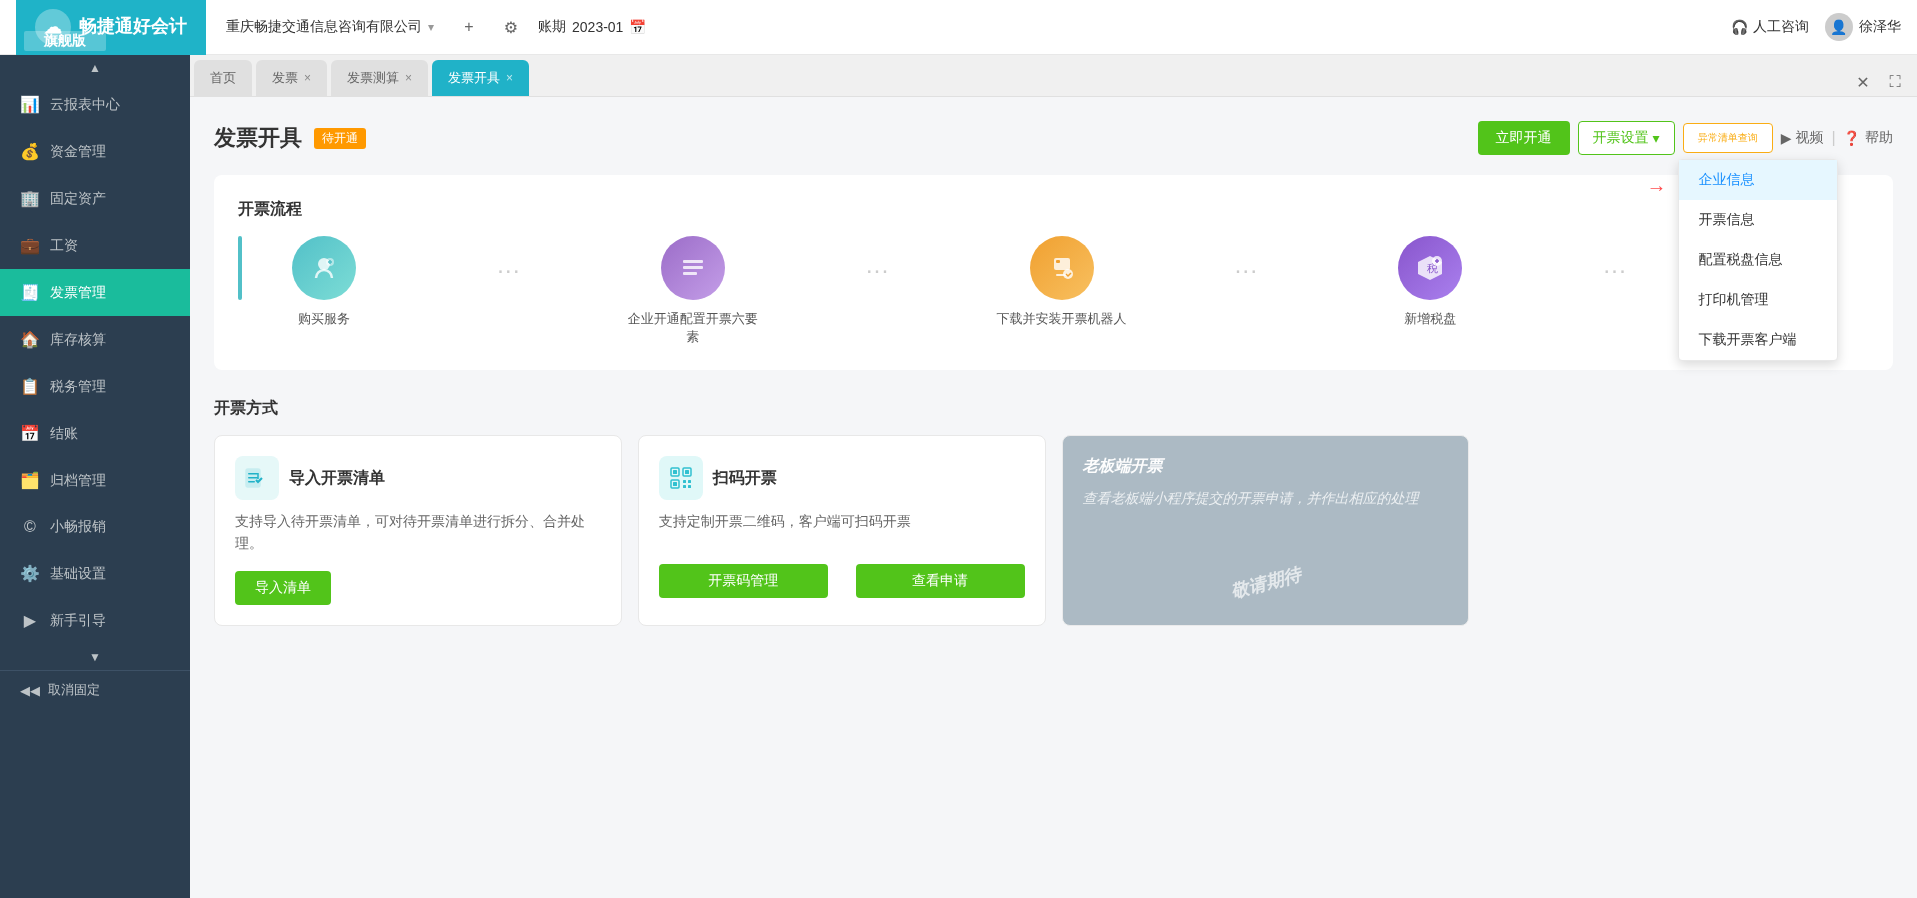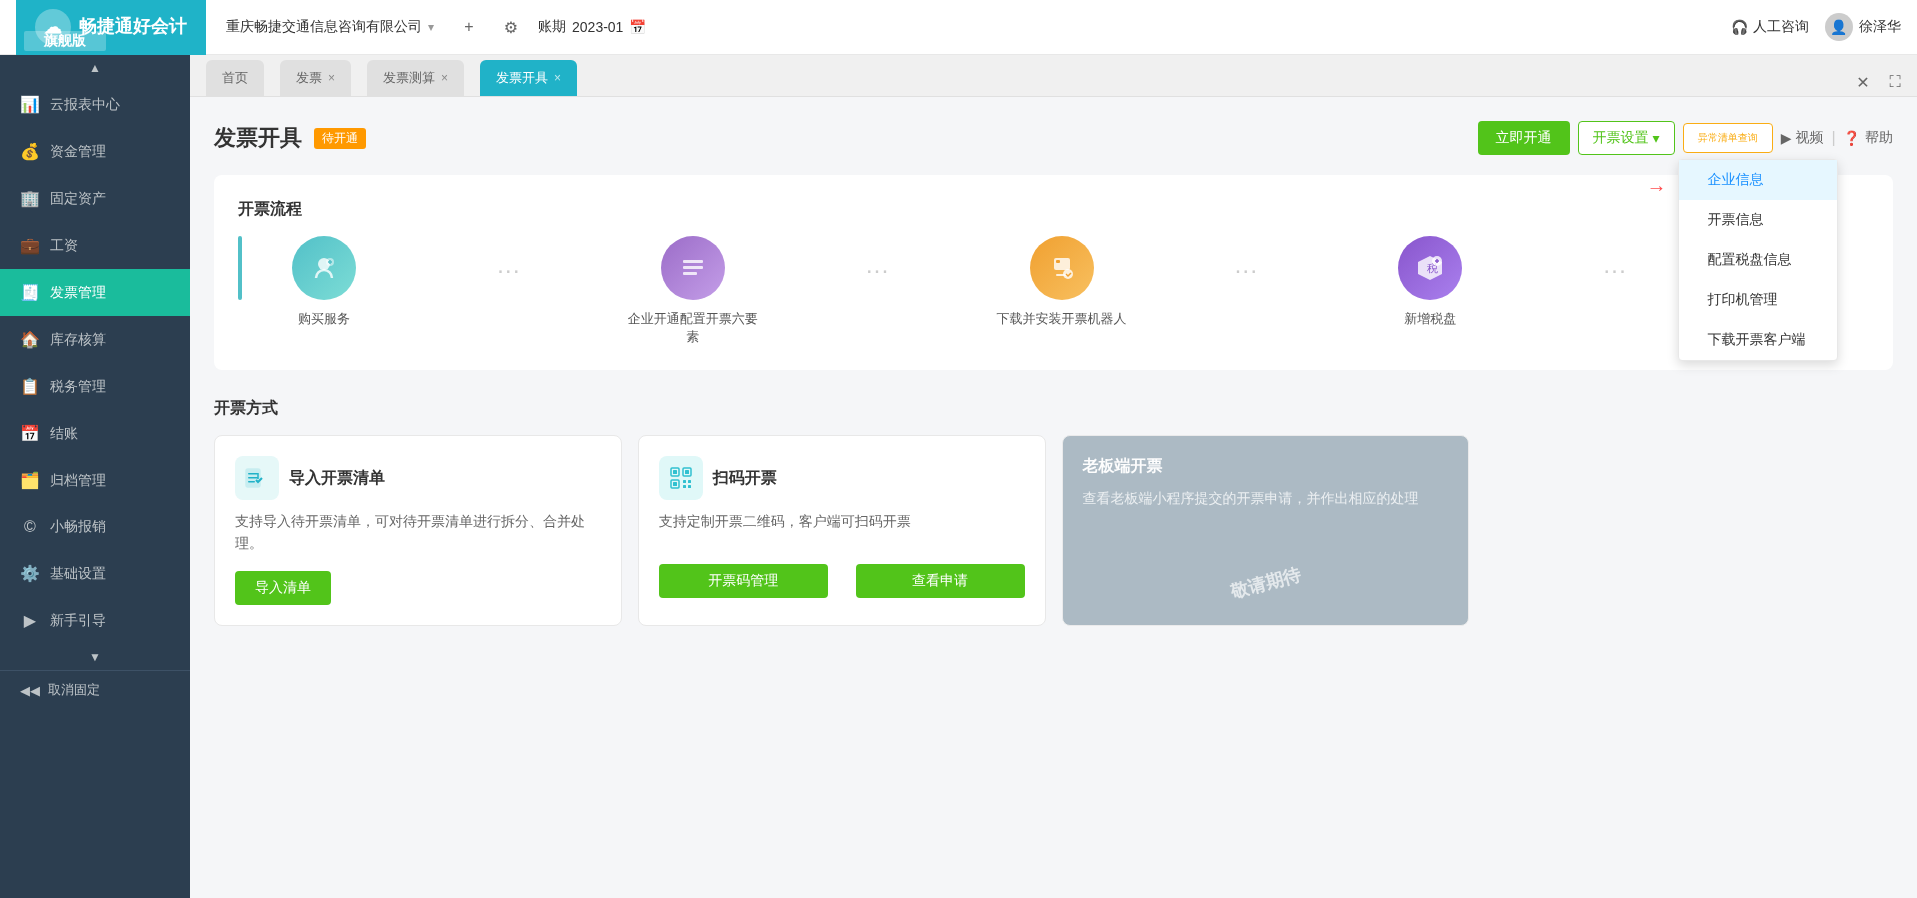--- a/index.html
+++ b/index.html
@@ -99,21 +99,21 @@
     }
     .tab {
       padding: 8px 16px;
       font-size: 13px;
       color: #666;
       cursor: pointer;
       height: 36px;
       display: flex; align-items: center; gap: 6px;
       border-radius: 6px 6px 0 0;
       background: #e0e0e0;
-      margin-left: 16px;
+      margin-left: 4px;
     }
     .tab.active {
       background: #20b2c8;
       color: #fff;
     }
     .tab .close-x {
       font-size: 12px;
       color: inherit;
       opacity: 0.7;
       cursor: pointer;
@@ -230,21 +230,21 @@
       top: calc(100% + 4px);
       left: 100px;
       background: #fff;
       border: 1px solid #e8e8e8;
       border-radius: 4px;
       box-shadow: 0 4px 12px rgba(0,0,0,0.15);
       min-width: 160px;
       z-index: 200;
     }
     .dropdown-item {
-      padding: 11px 29px;
+      padding: 11px 20px;
       font-size: 14px;
       color: #333;
       cursor: pointer;
     }
     .dropdown-item.active { background: #e6f7ff; color: #1890ff; }
     .dropdown-arrow {
       position: absolute;
       top: 14px; left: -32px;
       color: #ff4d4f;
       font-size: 20px;
@@ -320,21 +320,21 @@
       cursor: pointer;
     }
     .overlay-text {
       font-size: 18px; font-weight: bold;
       color: rgba(255,255,255,0.7);
       text-align: center;
       transform: rotate(-15deg);
       position: absolute;
       bottom: 30px; left: 0; right: 0;
     }
-    .method-card.disabled { position: relative; overflow: hidden; }
+    .method-card.disabled { position: relative; overflow: hidden; font-style: italic; }
     .disabled .method-name { color: #fff; }
     .disabled .method-desc { color: rgba(255,255,255,0.8); }
   </style>
 </head>
 <body>
 
 <div class="header">
   <div class="logo-area">
     <div class="logo-icon">☁</div>
     <div>

